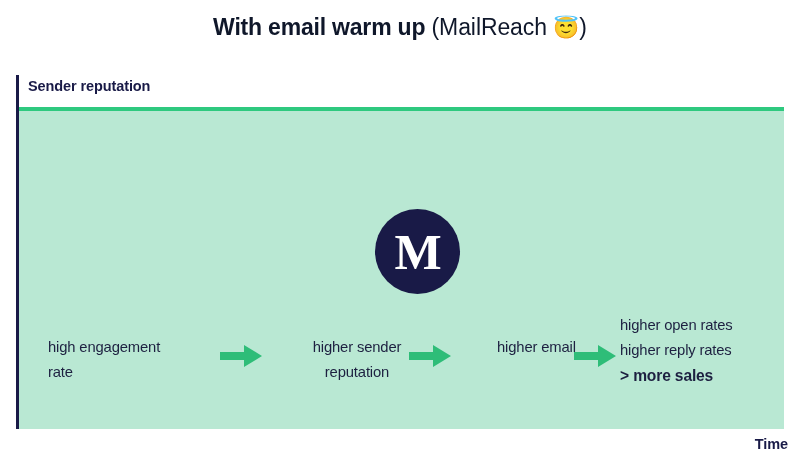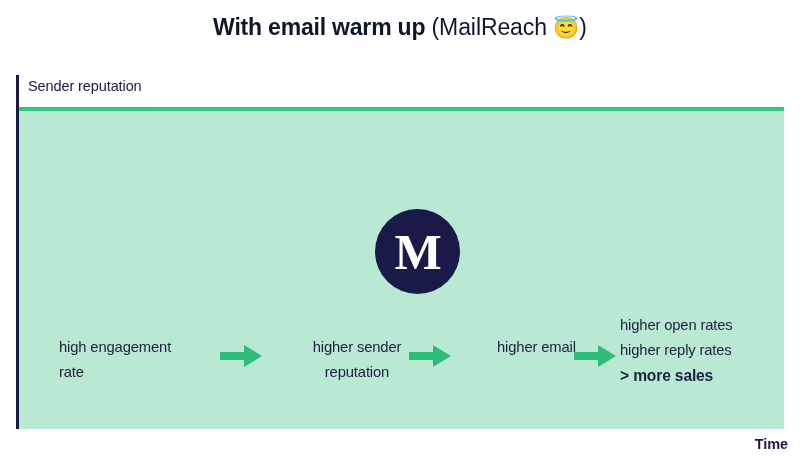--- a/index.html
+++ b/index.html
@@ -61,21 +61,21 @@
     top: 351px;
     width: 768px;
     height: 3px;
     background: #191a47;
   }
   #y-axis-label {
     position: absolute;
     left: 12px;
     top: 3px;
     font-size: 14.5px;
-    font-weight: normal;
+    font-weight: bold;
     color: #191a47;
     letter-spacing: -0.1px;
   }
   #x-axis-label {
     position: absolute;
     right: 12px;
     top: 436px;
     font-size: 14.5px;
     font-weight: bold;
     color: #191a47;
@@ -134,21 +134,21 @@
   .flow-step .line-strong {
     font-weight: bold;
   }
   .flow-arrow {
     position: absolute;
     width: 44px;
     height: 30px;
   }
 
   
-  #step-1 { left: 14px;  top: 22px; width: 170px; margin-left: 11px; }
+  #step-1 { left: 14px;  top: 22px; width: 170px; }
   #arrow-1 { left: 186px; top: 28px; }
   #step-2 { left: 243px; top: 22px; width: 160px; text-align: center; }
   #arrow-2 { left: 375px; top: 28px; }
   #step-3 { left: 419px; top: 22px; width: 160px; margin-left: 44px; }
   #arrow-3 { left: 540px; top: 28px; }
   #step-4 { left: 586px; top: 0px;  width: 190px; }
   #step-4 .line-strong { font-size: 15.6px; }
 </style>
 </head>
 <body>

